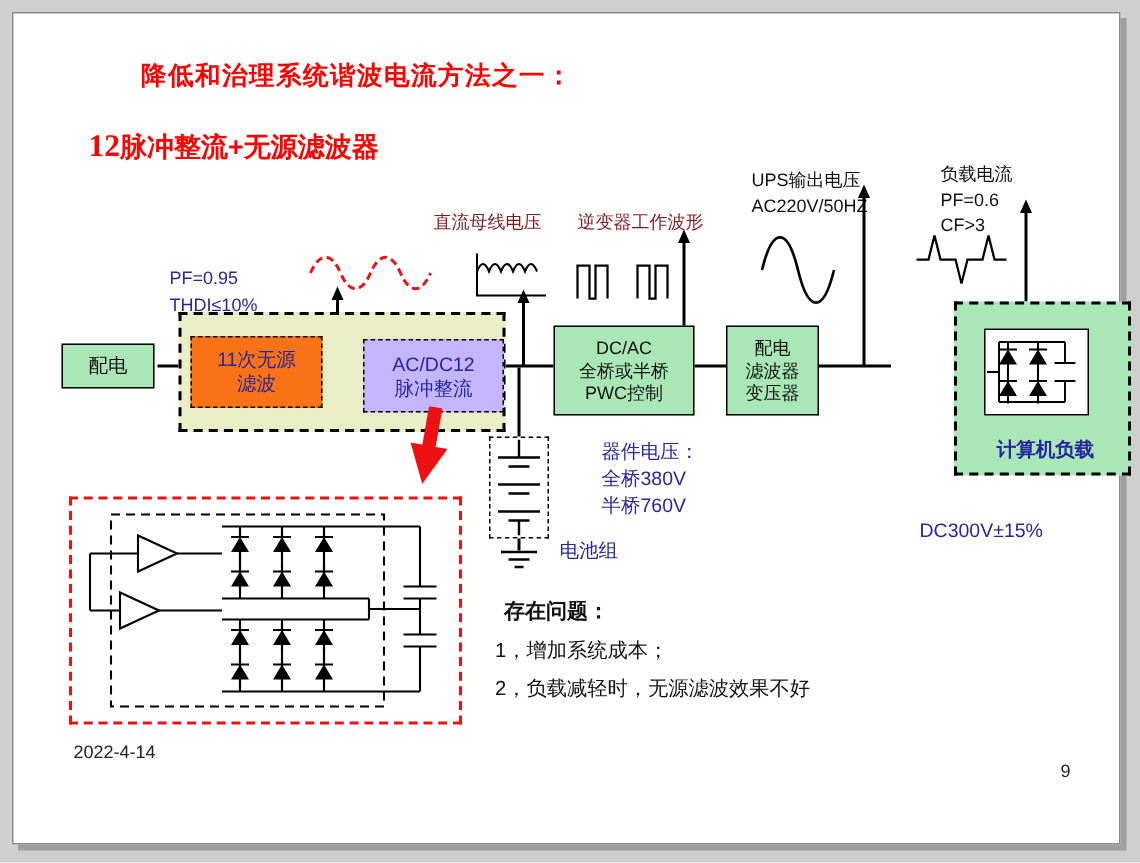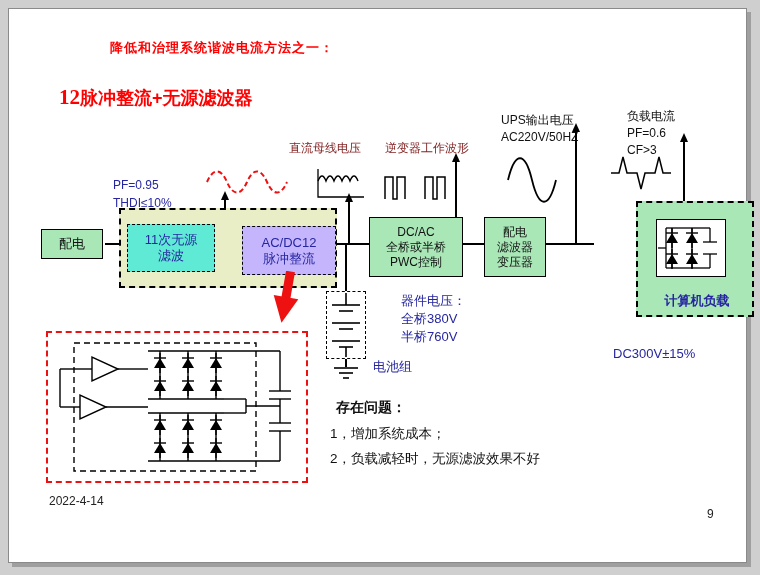--- a/index.html
+++ b/index.html
@@ -9,21 +9,21 @@
     font-family:"Liberation Sans",sans-serif;
     -webkit-font-smoothing:antialiased;
   }
   .slide{
     position:absolute;left:8px;top:8px;width:737px;height:553px;
     background:#ffffff;border:1px solid #8a8a8a;
     box-shadow:4px 4px 0 #9f9f9f;
   }
   .abs{position:absolute;}
   .title{
-    left:66px;top:30px;font-size:13px;font-weight:bold;letter-spacing:1px;
+    left:50px;top:30px;font-size:17px;font-weight:bold;letter-spacing:1px;
     color:var(--title-red,#f00);
     padding-left:35px;
   }
   .subtitle{
     left:50px;top:76px;font-size:18px;font-weight:bold;color:var(--title-red,#f00);
   }
   .subtitle .num{font-family:"Liberation Serif",serif;font-size:21px;}
   .ann{font-size:12px;color:#111;line-height:17px;}
   .ann.blue{color:var(--blue-text,#2626a0);}
   .ann.gray{color:#7f1d1d;}
@@ -133,21 +133,21 @@
   <div class="abs wire" style="left:454px;top:234px;width:21px;"></div>
   <div class="abs wire" style="left:537px;top:234px;width:48px;"></div>
   <div class="abs vwire" style="left:336px;top:236px;height:122px;"></div>
 
   <div class="abs blk green" style="left:32px;top:220px;width:62px;height:30px;">
     <span class="blk-label">配电</span>
   </div>
 
   <div class="abs panel" style="left:110px;top:199px;width:218px;height:80px;"></div>
 
-  <div class="abs blk greendash" style="left:118px;top:215px;width:88px;height:48px;background:#5eead4;text-align:center;">
+  <div class="abs blk greendash" style="left:118px;top:215px;width:88px;height:48px;background:#f97316;text-align:center;">
     <span class="blk-label blue">11次无源
 滤波</span>
   </div>
   <div class="abs blk greendash" style="left:233px;top:217px;width:94px;height:49px;">
     <span class="blk-label blue">AC/DC12
 脉冲整流</span>
   </div>
   <div class="abs blk green" style="left:360px;top:208px;width:94px;height:60px;">
     <span class="blk-label small">DC/AC
 全桥或半桥

